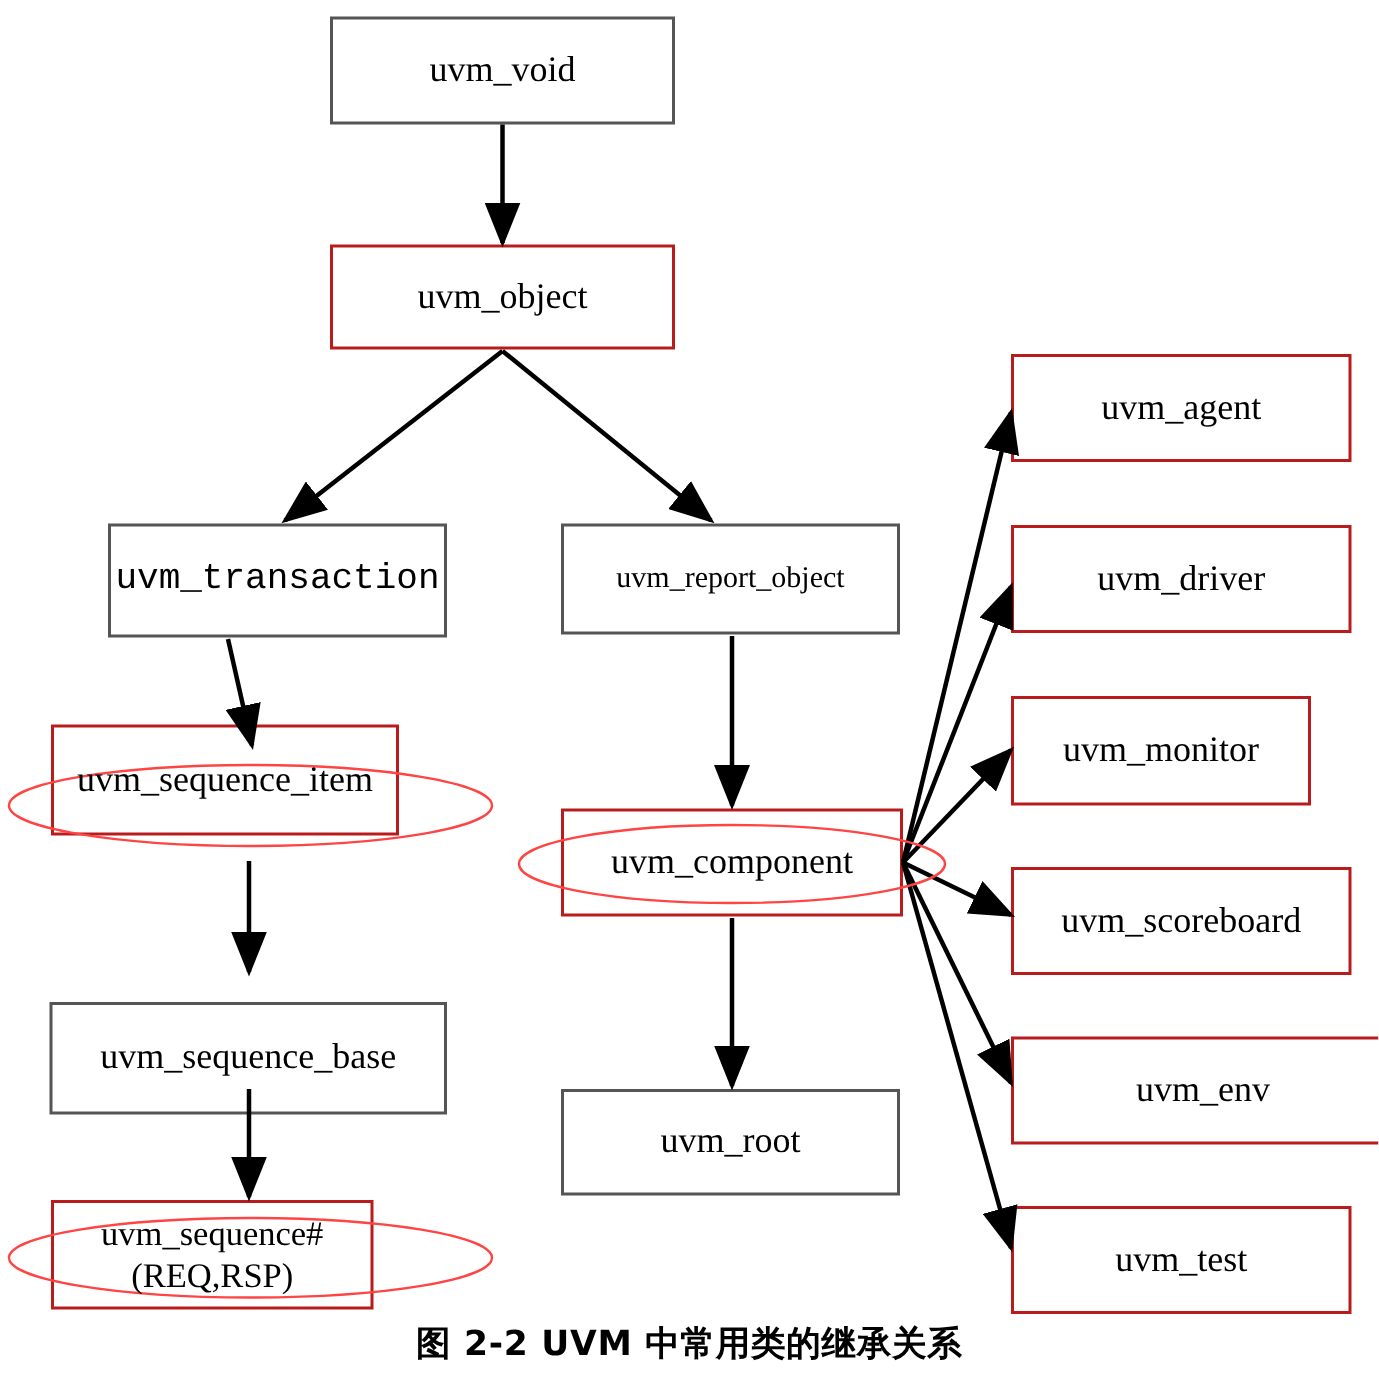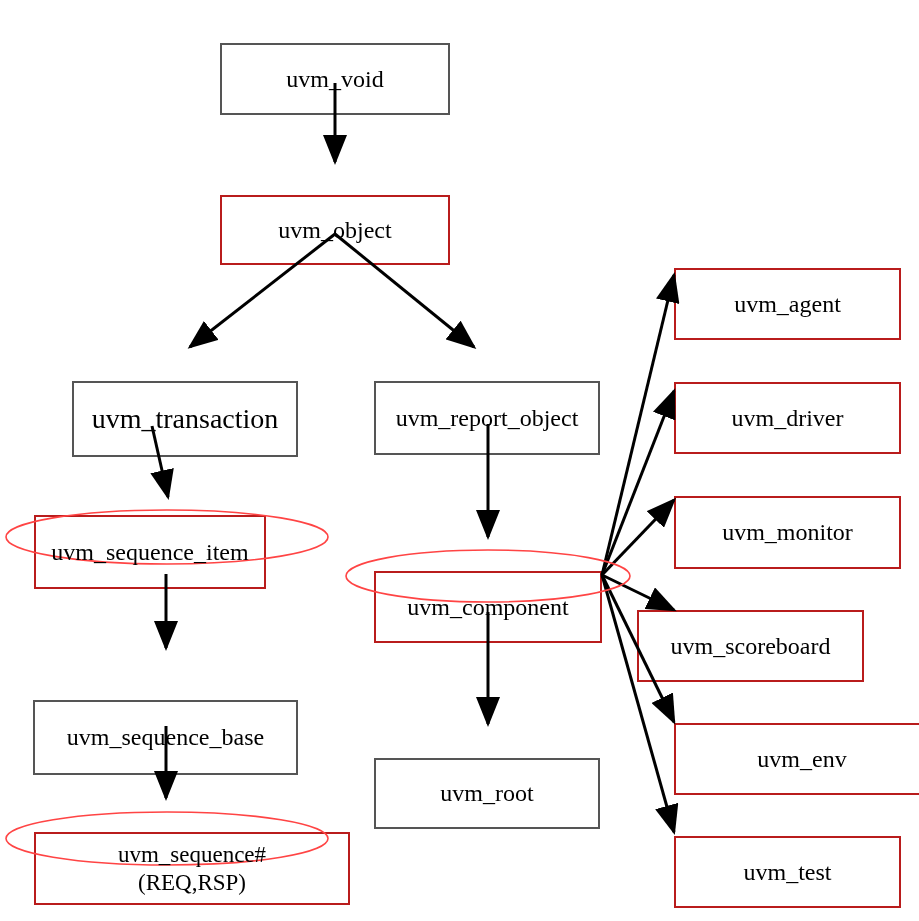--- a/index.html
+++ b/index.html
@@ -18,21 +18,20 @@
   .node {
     position: absolute;
     box-sizing: border-box;
     display: flex;
     align-items: center;
     justify-content: center;
     text-align: center;
     background: transparent;
     line-height: 1.18;
     color: #000000;
-    margin-top: 32px;
   }
   .node.black {
     border: 2px solid #555555;
   }
   .node.red {
     border: 2px solid #b91c1c;
   }
   .node .label {
     position: relative;
     z-index: 3;
@@ -95,54 +94,55 @@
   </svg>
 
   <div id="nodes-layer">
       <div class="node black" style="left: 220px; top: 11px; width: 230px; height: 72px;">
         <span class="label" style="font-size: 24px;">uvm_void</span>
       </div>
       <div class="node red" style="left: 220px; top: 163px; width: 230px; height: 70px;">
         <span class="label" style="font-size: 24px;">uvm_object</span>
       </div>
       <div class="node black" style="left: 72px; top: 349px; width: 226px; height: 76px;">
-        <span class="label" style="font-size: 28px;">uvm_transaction</span>
+        <span class="label" style="font-size: 24px; font-family: Liberation Mono, monospace;">uvm_transaction</span>
       </div>
       <div class="node black" style="left: 374px; top: 349px; width: 226px; height: 74px;">
-        <span class="label" style="font-size: 24px;">uvm_report_object</span>
+        <span class="label" style="font-size: 20px;">uvm_report_object</span>
       </div>
       <div class="node red" style="left: 34px; top: 483px; width: 232px; height: 74px;">
         <span class="label" style="font-size: 24px;">uvm_sequence_item</span>
       </div>
       <div class="node red" style="left: 374px; top: 539px; width: 228px; height: 72px;">
         <span class="label" style="font-size: 24px;">uvm_component</span>
       </div>
       <div class="node black" style="left: 33px; top: 668px; width: 265px; height: 75px;">
         <span class="label" style="font-size: 24px;">uvm_sequence_base</span>
       </div>
       <div class="node black" style="left: 374px; top: 726px; width: 226px; height: 71px; justify-content: center;">
         <span class="label" style="font-size: 24px;">uvm_root</span>
       </div>
-      <div class="node red" style="left: 34px; top: 800px; width: 316px; height: 73px; text-align: center;">
+      <div class="node red" style="left: 34px; top: 800px; width: 215px; height: 73px; text-align: center;">
         <span class="label" style="font-size: 23px;">uvm_sequence#
 (REQ,RSP)</span>
       </div>
       <div class="node red" style="left: 674px; top: 236px; width: 227px; height: 72px;">
         <span class="label" style="font-size: 24px;">uvm_agent</span>
       </div>
       <div class="node red" style="left: 674px; top: 350px; width: 227px; height: 72px;">
         <span class="label" style="font-size: 24px;">uvm_driver</span>
       </div>
-      <div class="node red" style="left: 674px; top: 464px; width: 227px; height: 73px;">
+      <div class="node red" style="left: 674px; top: 464px; width: 200px; height: 73px;">
         <span class="label" style="font-size: 24px;">uvm_monitor</span>
       </div>
-      <div class="node red" style="left: 637px; top: 578px; width: 227px; height: 72px;">
+      <div class="node red" style="left: 674px; top: 578px; width: 227px; height: 72px;">
         <span class="label" style="font-size: 24px;">uvm_scoreboard</span>
       </div>
       <div class="node red" style="left: 674px; top: 691px; width: 256px; height: 72px;">
         <span class="label" style="font-size: 24px;">uvm_env</span>
       </div>
       <div class="node red" style="left: 674px; top: 804px; width: 227px; height: 72px;">
         <span class="label" style="font-size: 24px;">uvm_test</span>
       </div>
     </div>
 
+  <div class="caption">图 2-2 UVM 中常用类的继承关系</div>
 </div>
 
 </body></html>

